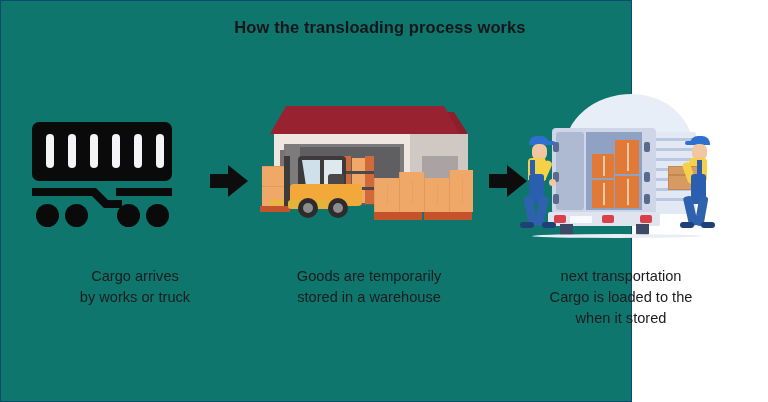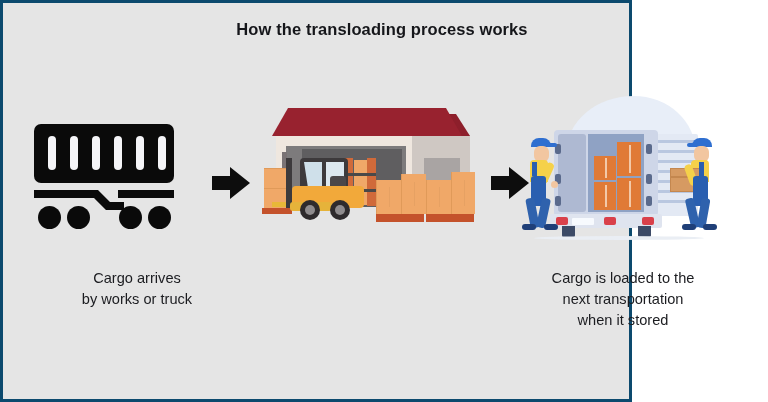--- a/index.html
+++ b/index.html
@@ -11,22 +11,22 @@
     width: 768px;
     height: 402px;
     overflow: hidden;
     font-family: "Liberation Sans", sans-serif;
   }
   #infographic {
     position: relative;
     width: 632px;
     height: 402px;
     box-sizing: border-box;
-    border: 3px solid #0c4a6e;
-    background: #e5e5e5;
+    border: 1px solid #0c4a6e;
+    background: #0f766e;
   }
   #title {
     position: absolute;
     top: 17px;
     left: 0;
     width: 758px;
     text-align: center;
     font-size: 16.5px;
     font-weight: bold;
     color: #15161a;
@@ -433,20 +433,24 @@
           <div class="fl-skirt"></div>
           <div class="fl-wheel" style="left:14px">
             <div class="fl-hub"></div>
           </div>
           <div class="fl-wheel" style="left:44px">
             <div class="fl-hub"></div>
           </div>
         </div>
 
       </div>
+    </div>
+    <div class="caption">
+      <div>Goods are temporarily</div>
+      <div>stored in a warehouse</div>
     </div>
   </div>
 
   <div class="arrow" id="arrow-2">
     <div class="shaft"></div>
     <div class="head"></div>
   </div>
 
   <div class="step" id="step-3">
     <div class="art">
@@ -525,19 +529,19 @@
           <div class="w-leg" style="left:14px; top:60px; transform:rotate(-13deg)"></div>
           <div class="w-leg" style="left:25px; top:60px; transform:rotate(10deg)"></div>
           <div class="w-shoe" style="left:8px;  top:86px"></div>
           <div class="w-shoe" style="left:29px; top:86px"></div>
         </div>
 
         <div class="ground-shadow"></div>
       </div>
     </div>
     <div class="caption">
+      <div>next transportation</div>
       <div>Cargo is loaded to the</div>
-      <div>next transportation</div>
       <div>when it stored</div>
     </div>
   </div>
 
 </div>
 
 </body></html>

